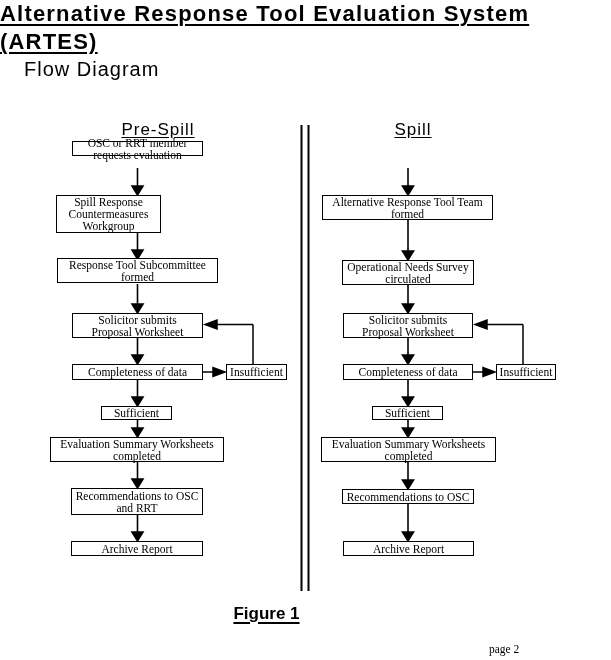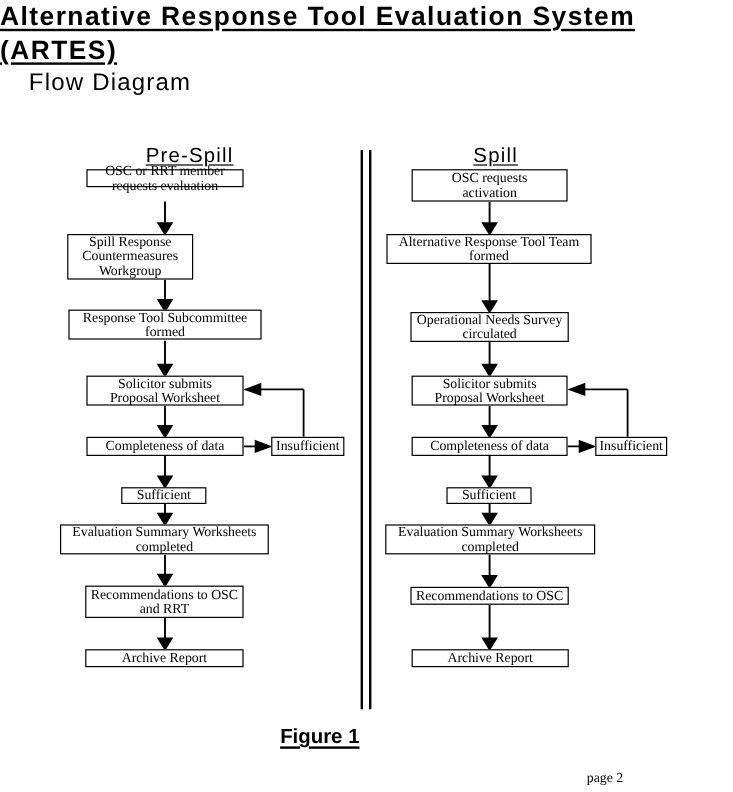--- a/index.html
+++ b/index.html
@@ -194,24 +194,20 @@
 completed</span>
     </div>
   <div class="fbox" style="left:71px;top:488px;width:132px;height:27px">
       <span class="lbl">Recommendations to OSC
 and RRT</span>
     </div>
   <div class="fbox" style="left:71px;top:541px;width:132px;height:15px">
       <span class="lbl">Archive Report</span>
     </div>
 
-  <div class="fbox" style="left:343px;top:141px;width:130px;height:27px">
-      <span class="lbl">OSC requests
-activation</span>
-    </div>
   <div class="fbox" style="left:322px;top:195px;width:171px;height:25px">
       <span class="lbl">Alternative Response Tool Team
 formed</span>
     </div>
   <div class="fbox" style="left:342px;top:260px;width:132px;height:25px">
       <span class="lbl">Operational Needs Survey
 circulated</span>
     </div>
   <div class="fbox" style="left:343px;top:313px;width:130px;height:25px">
       <span class="lbl">Solicitor submits

